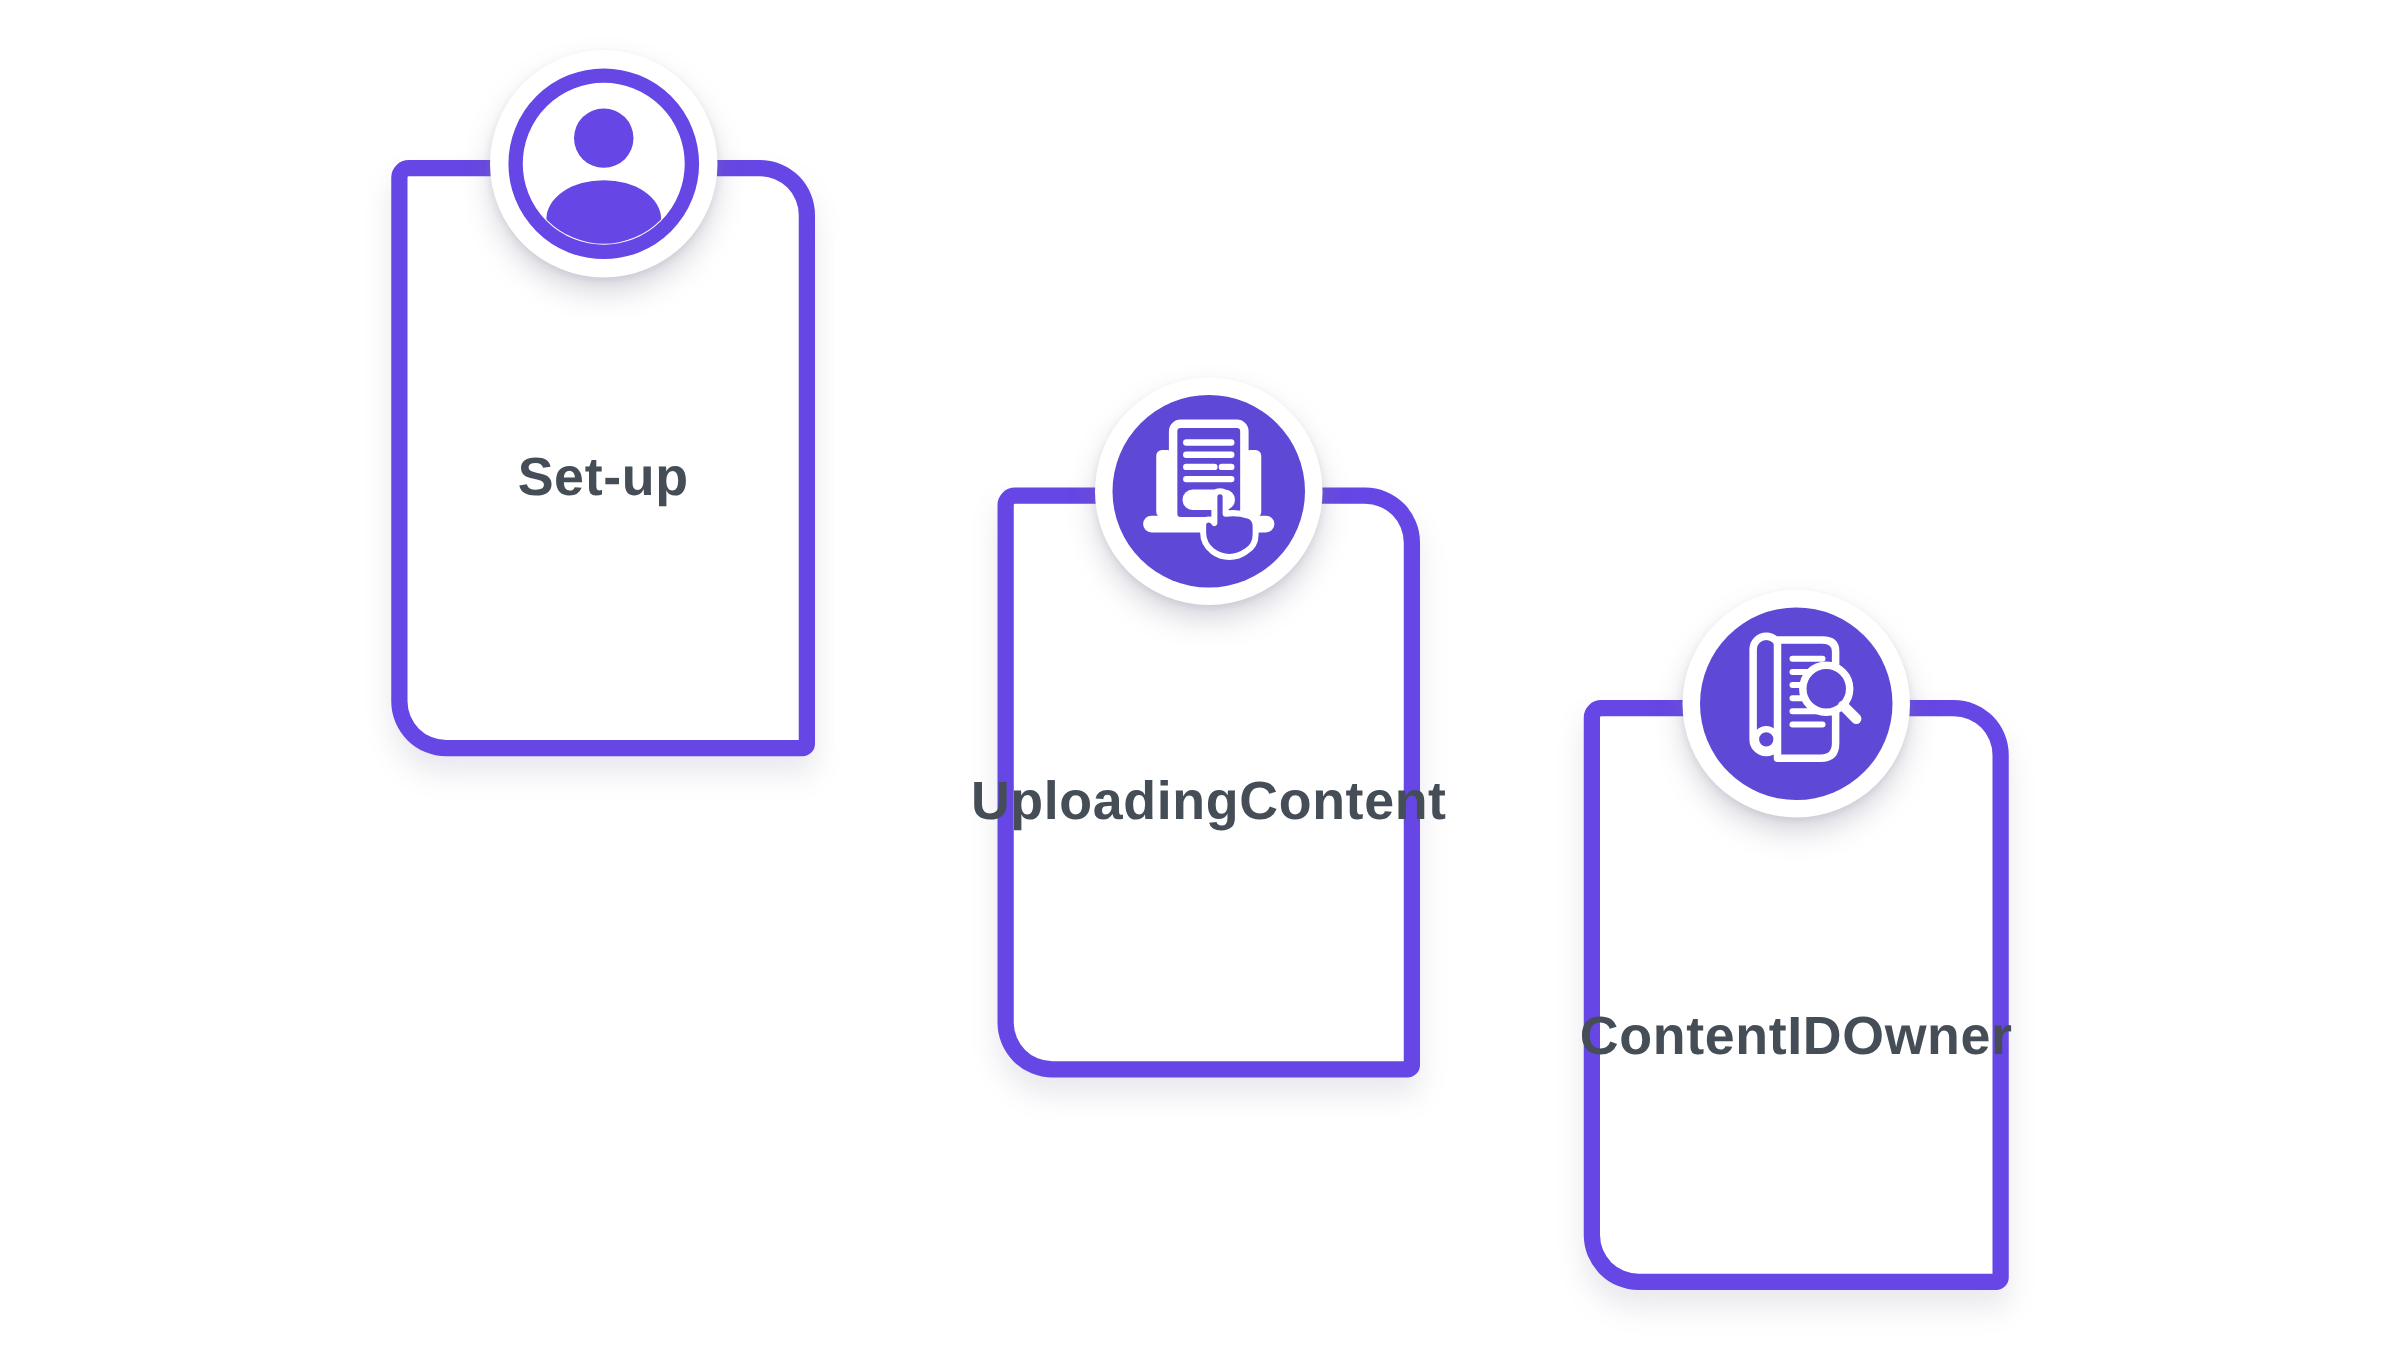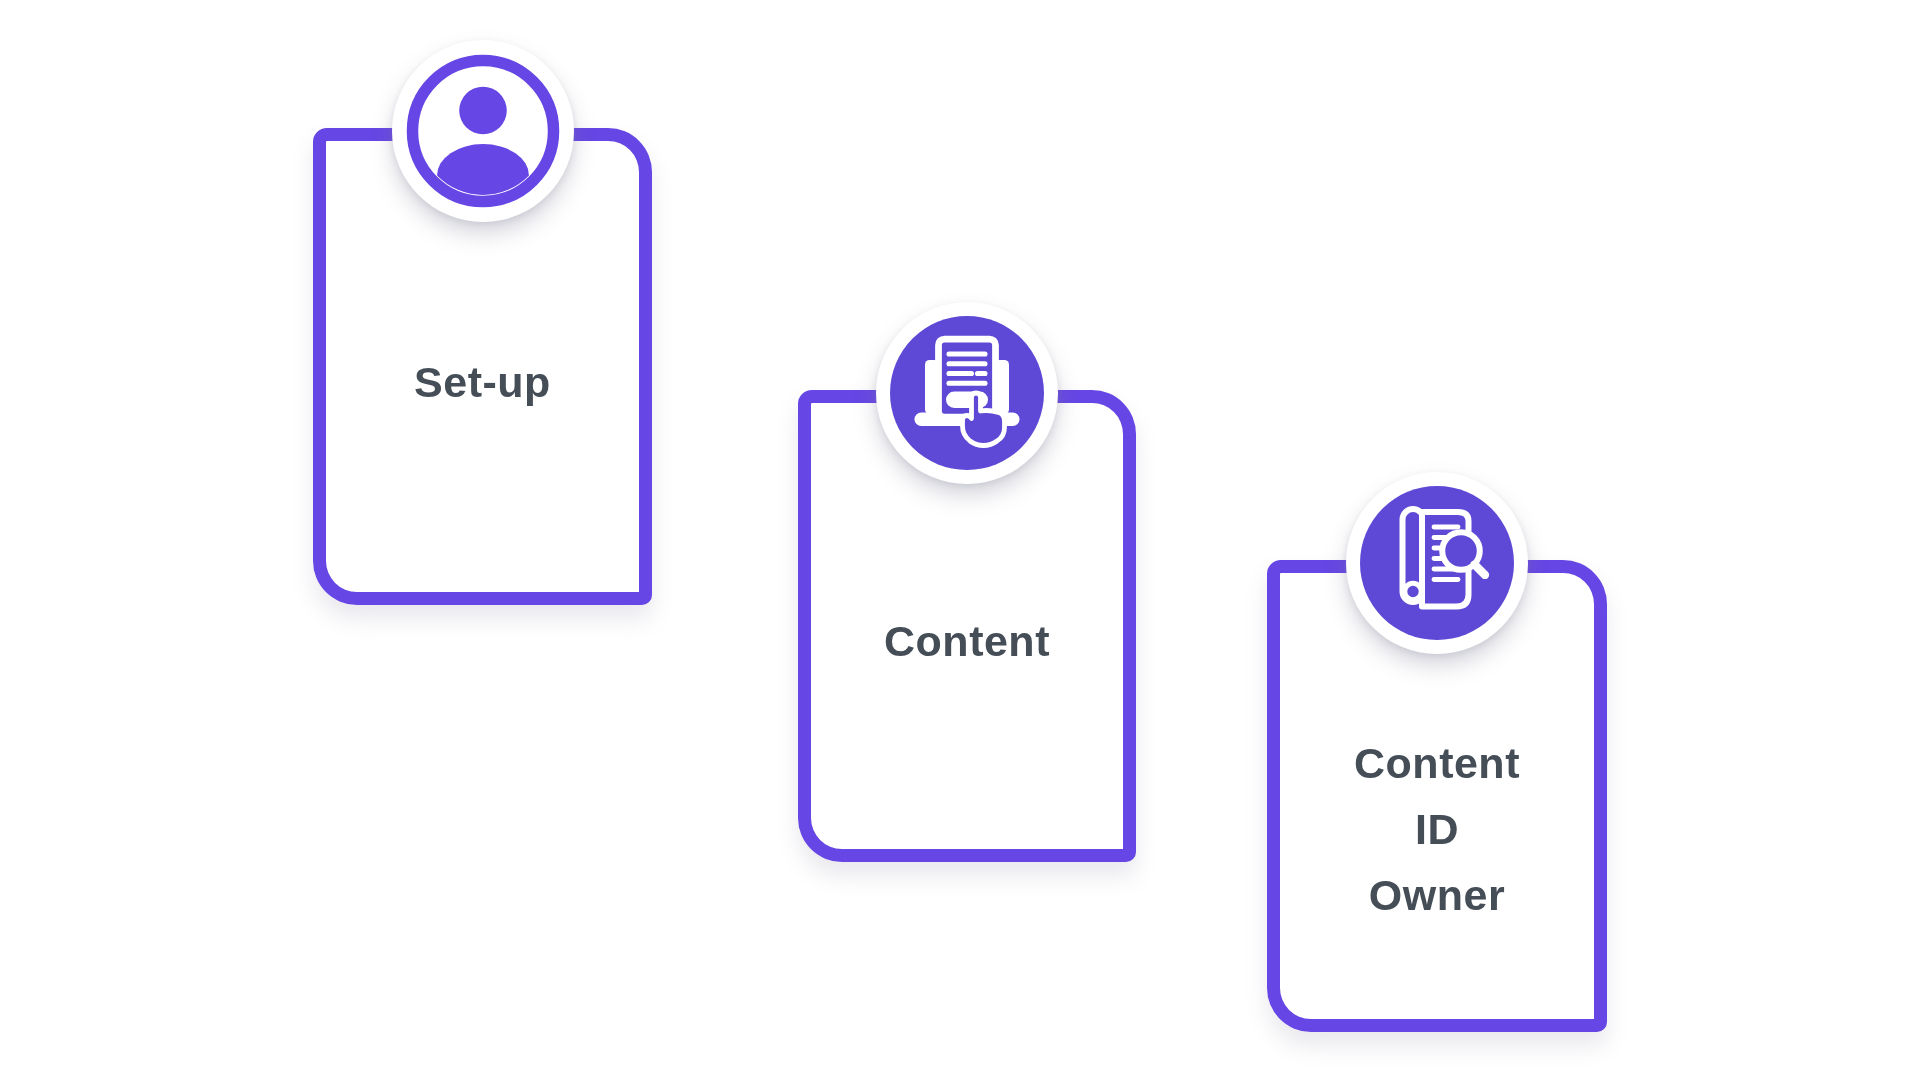--- a/index.html
+++ b/index.html
@@ -44,21 +44,21 @@
     background:var(--icon-circle);
     display:flex;align-items:center;justify-content:center;
   }
   .badge svg{display:block;}
   .bgfill{fill:var(--icon-circle);}
   .accfill{fill:var(--accent-border);}
   .accstroke{stroke:var(--accent-border);}
 
   .card-text{
     position:absolute;inset:0;
-    display:flex;flex-direction:column;
+    display:flex;flex-direction:row;
     align-items:center;justify-content:center;
     text-align:center;
     padding-top:30px;
     color:var(--text);
     font-size:43px;font-weight:bold;line-height:66px;
     letter-spacing:0.5px;
   }
   .card-3 .card-text{padding-top:66px;}
 </style>
 </head>
@@ -102,20 +102,21 @@
               <line x1="57" y1="37" x2="62" y2="37"></line>
               <line x1="38" y1="43.5" x2="62" y2="43.5"></line>
             </g>
             <rect x="36" y="49" width="28" height="11" rx="5.5" fill="#fff"></rect>
             <path class="bgfill" stroke="#fff" stroke-width="3.2" stroke-linejoin="round" stroke-linecap="round" d="M52 82 q-5 -4 -5 -10 v-4 q0 -3 3 -3 q2 0 3 2 v-14 q0 -3 3 -3 q3 0 3 3 v9 q6 -1 12 1 q4 1 4 6 v4 q0 6 -5 9 q-4 3 -9 3 q-5 0 -9 -3 z"></path>
           </svg>
         </span>
       </div>
     </div>
     <div class="card-text">
+      <div>Uploading</div>
       <div>Content</div>
     </div>
   </div>
 
   <div class="card card-3">
     <div class="badge">
       <div class="disc">
         <span>
           <svg viewBox="0 0 100 100" width="150" height="150">
             <rect x="27" y="14" width="14" height="62" rx="7" class="bgfill" stroke="#fff" stroke-width="4"></rect>

